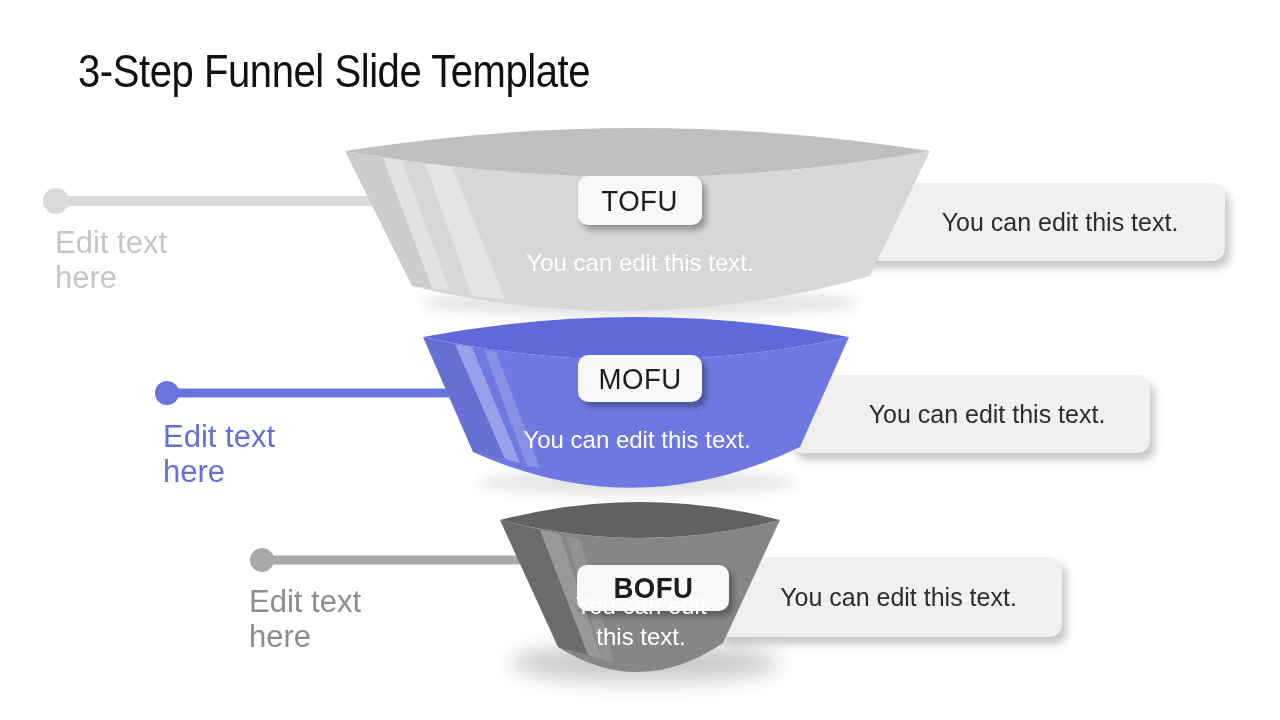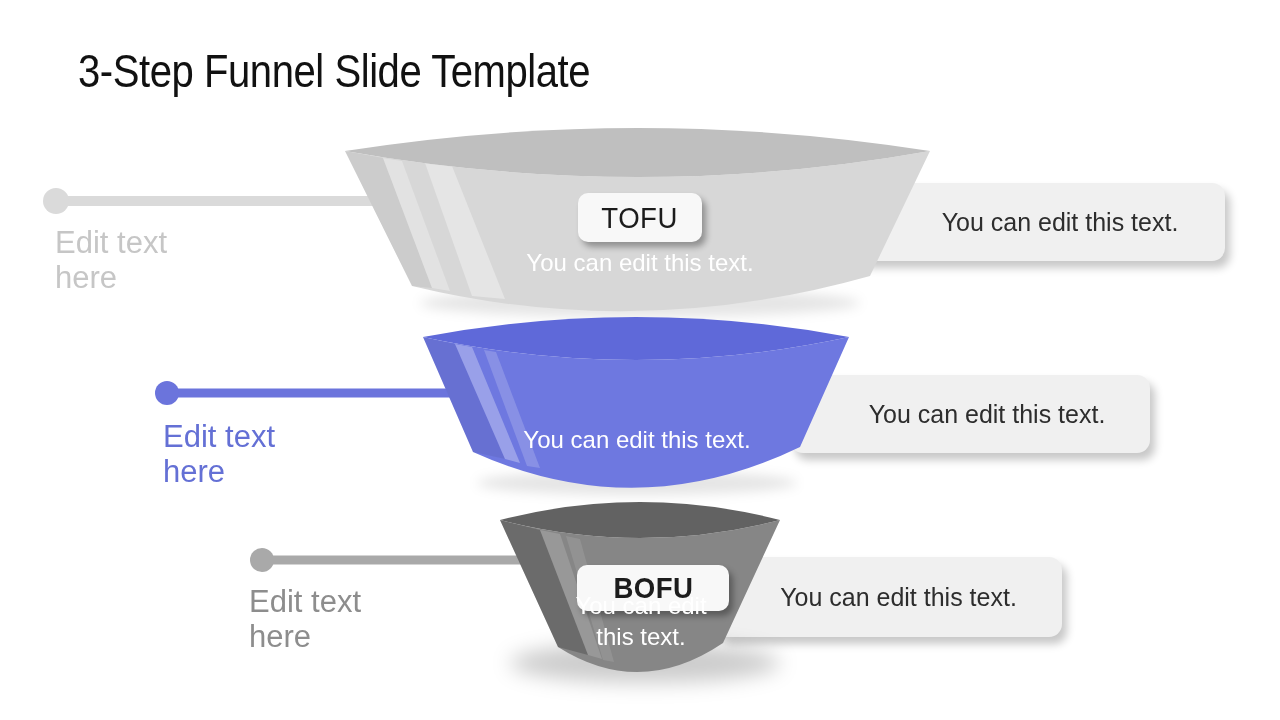--- a/index.html
+++ b/index.html
@@ -25,21 +25,21 @@
   .note-1 { left:855px; top:183px; width:370px; height:78px; padding-left:40px; }
   .note-2 { left:790px; top:375px; width:360px; height:78px; padding-left:34px; }
   .note-3 { left:715px; top:557px; width:347px; height:80px; padding-left:20px; }
 
   .tag {
     position:absolute; z-index:3; border-radius:10px;
     display:flex; align-items:center; justify-content:center;
     font-size:30px; box-shadow:4px 5px 6px rgba(0,0,0,0.33);
   }
   .tag span { display:inline-block; transform:scaleX(0.92); letter-spacing:0.5px; }
-  .tag-tofu { left:578px; top:176px; width:124px; height:49px;margin-top:17px; }
+  .tag-tofu { left:578px; top:176px; width:124px; height:49px; }
   .tag-mofu { left:578px; top:355px; width:124px; height:47px; }
   .tag-bofu { left:577px; top:565px; width:152px; height:46px;font-weight:bold; }
 
   .funnel-text {
     position:absolute; z-index:3; text-align:center; font-size:24px; line-height:31px;
   }
   .ft-tofu { left:420px; top:247px; width:440px; }
   .ft-mofu { left:417px; top:424px; width:440px; }
   .ft-bofu { left:556px; top:590px; width:170px; }
 
@@ -110,20 +110,23 @@
     <path d="M500,520 Q640,556 780,520 L723,643 Q640,699 558,647 Z" fill="#868686"></path>
     <path d="M500,520 L540,530 L588,655 L558,647 Z" fill="rgba(0,0,0,0.20)"></path>
     <path d="M540,530 L560,534 L602,659 L588,655 Z" fill="rgba(255,255,255,0.15)"></path>
     <path d="M566,536 L580,539 L614,662 L603,660 Z" fill="rgba(255,255,255,0.10)"></path>
     <path d="M500,520 Q640,484 780,520 Q640,556 500,520 Z" fill="#626262"></path>
   </svg>
 
   <div class="tag tag-tofu" style="background-color: rgb(248, 248, 248);">
     <span style="color: rgb(28, 28, 28);">TOFU</span>
   </div>
+  <div class="tag tag-mofu" style="background-color: rgb(248, 248, 248);">
+    <span style="color: rgb(28, 28, 28);">MOFU</span>
+  </div>
   <div class="tag tag-bofu" style="background-color: rgb(248, 248, 248);">
     <span style="color: rgb(28, 28, 28);">BOFU</span>
   </div>
 
   <div class="funnel-text ft-tofu" style="color: rgb(255, 255, 255);">You can edit this text.</div>
   <div class="funnel-text ft-mofu" style="color: rgb(255, 255, 255);">You can edit this text.</div>
   <div class="funnel-text ft-bofu" style="color: rgb(255, 255, 255);">You can edit this text.</div>
 
   <div class="edit-label el-1" style="color: rgb(198, 198, 198);">Edit text here</div>
   <div class="edit-label el-2" style="color: rgb(100, 112, 213);">Edit text here</div>

